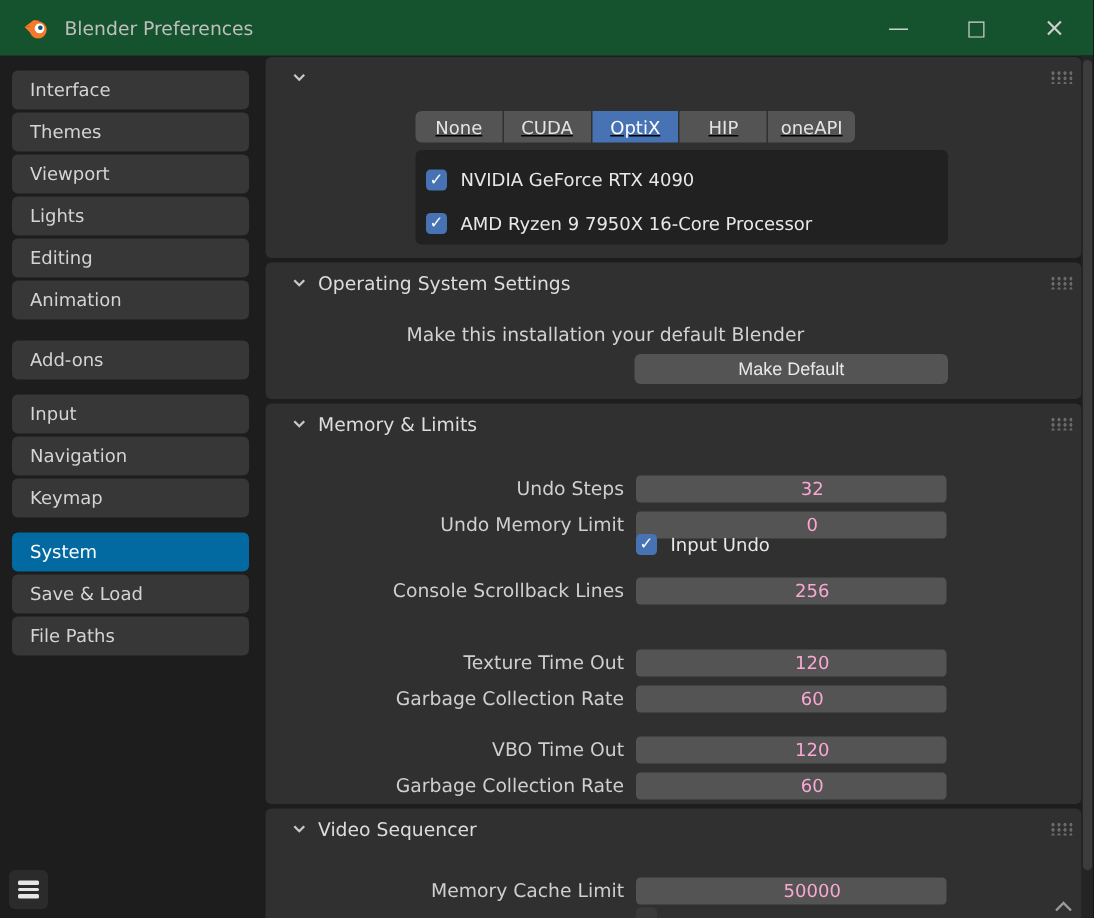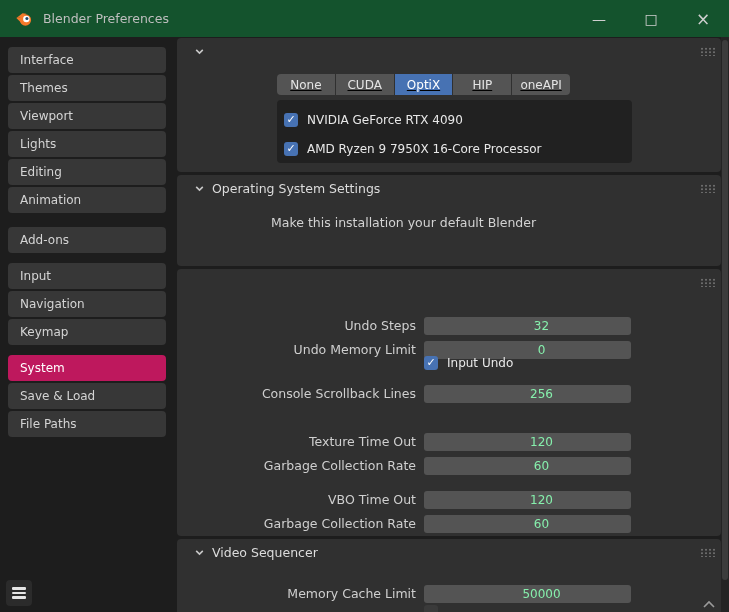--- a/index.html
+++ b/index.html
@@ -12,21 +12,21 @@
   .titlebar .logo { margin-left:14px; width:19px; height:19px; flex:none; }
   .titlebar .title { color:#bfbfbf; font-size:12.5px; margin-left:10px; }
   .win-controls { position:absolute; right:0; top:0; height:37px; display:flex; }
   .win-btn { width:52px; height:37px; display:flex; align-items:center; justify-content:center; color:#cfcfcf; font-size:14px; cursor:default; }
   .win-btn.close { font-size:17px; }
 
   
   .sidebar { position:absolute; left:8px; top:47px; width:158px; }
   .nav-group { position:absolute; left:0; width:158px; }
   .nav-item { height:26px; line-height:26px; margin-bottom:2px; background:#373737; border-radius:4px; color:#d4d4d4; font-size:12px; padding-left:12px; }
-  .nav-item.active { background:#be185d; color:#ffffff; }
+  .nav-item.active { background:#0369a1; color:#ffffff; }
   .burger-btn { position:absolute; left:6px; top:580px; width:26px; height:26px; background:#2b2b2b; border-radius:4px; display:flex; flex-direction:column; justify-content:center; align-items:center; gap:2px; }
   .burger-btn .bar { width:14px; height:2.4px; background:#e6e6e6; border-radius:1px; }
 
   
   .section { position:absolute; left:177px; width:544px; background:#303030; border-radius:4px; }
   .sec-header { height:26px; display:flex; align-items:center; padding-left:17px; color:#dcdcdc; font-size:12.5px; }
   .chev { width:11px; height:11px; margin-right:7px; flex:none; }
   .dots { position:absolute; right:6px; top:9px; width:15px; height:9px;
           background-image: radial-gradient(circle, #6a6a6a 1px, transparent 1.1px);
           background-size: 4px 3.5px; }
@@ -47,21 +47,21 @@
 
   
   .os-desc { position:absolute; left:94px; top:40px; color:#d2d2d2; font-size:12.5px; }
   .push-btn { position:absolute; left:246px; top:61px; width:209px; height:20px; background:#545454; border-radius:4px;
               color:#e9e9e9; font-size:12px; display:flex; align-items:center; justify-content:center; border:none; }
 
   
   .prop-row { position:absolute; left:0; width:100%; height:18px;margin-top:11px; }
   .prop-label { position:absolute; left:0; top:0; width:239px; height:18px; line-height:18px; text-align:right; color:#cfcfcf; font-size:12.5px; }
   .prop-field { position:absolute; left:247px; top:0; width:207px; height:18px; background:#545454; border-radius:3px;
-                color:#86efac; font-size:12px; display:flex; align-items:center; justify-content:center;padding-left:28px; }
+                color:#f9a8d4; font-size:12px; display:flex; align-items:center; justify-content:center;padding-left:28px; }
   .cb-row { position:absolute; left:247px; display:flex; align-items:center; height:16px; }
 
   
   .scrollbar { position:absolute; right:0; top:37px; width:8px; bottom:0; background:#242424; }
   .scroll-thumb { position:absolute; left:1px; right:1px; top:3px; height:540px; background:#3c3c3c; border-radius:3px; }
   .scroll-up { position:absolute; left:701px; top:599px; width:16px; height:12px; }
 </style>
 </head>
 <body>
 
@@ -135,23 +135,30 @@
 
   <div class="section" style="top:175px; height:91px;">
     <div class="sec-header">
       <svg class="chev" viewBox="0 0 10 10">
           <polyline points="2,3.5 5,6.5 8,3.5" fill="none" stroke="#c8c8c8" stroke-width="1.4"></polyline>
         </svg>
       <span>Operating System Settings</span>
     </div>
     <div class="dots"></div>
     <div class="os-desc">Make this installation your default Blender</div>
+    <button class="push-btn">Make Default</button>
   </div>
 
   <div class="section" style="top:269px; height:267px;">
+    <div class="sec-header">
+      <svg class="chev" viewBox="0 0 10 10">
+          <polyline points="2,3.5 5,6.5 8,3.5" fill="none" stroke="#c8c8c8" stroke-width="1.4"></polyline>
+        </svg>
+      <span>Memory &amp; Limits</span>
+    </div>
     <div class="dots"></div>
 
     <div class="prop-row" style="top:37px">
       <div class="prop-label">Undo Steps</div>
       <div class="prop-field">32</div>
     </div>
     <div class="prop-row" style="top:61px">
       <div class="prop-label">Undo Memory Limit</div>
       <div class="prop-field">0</div>
     </div>

